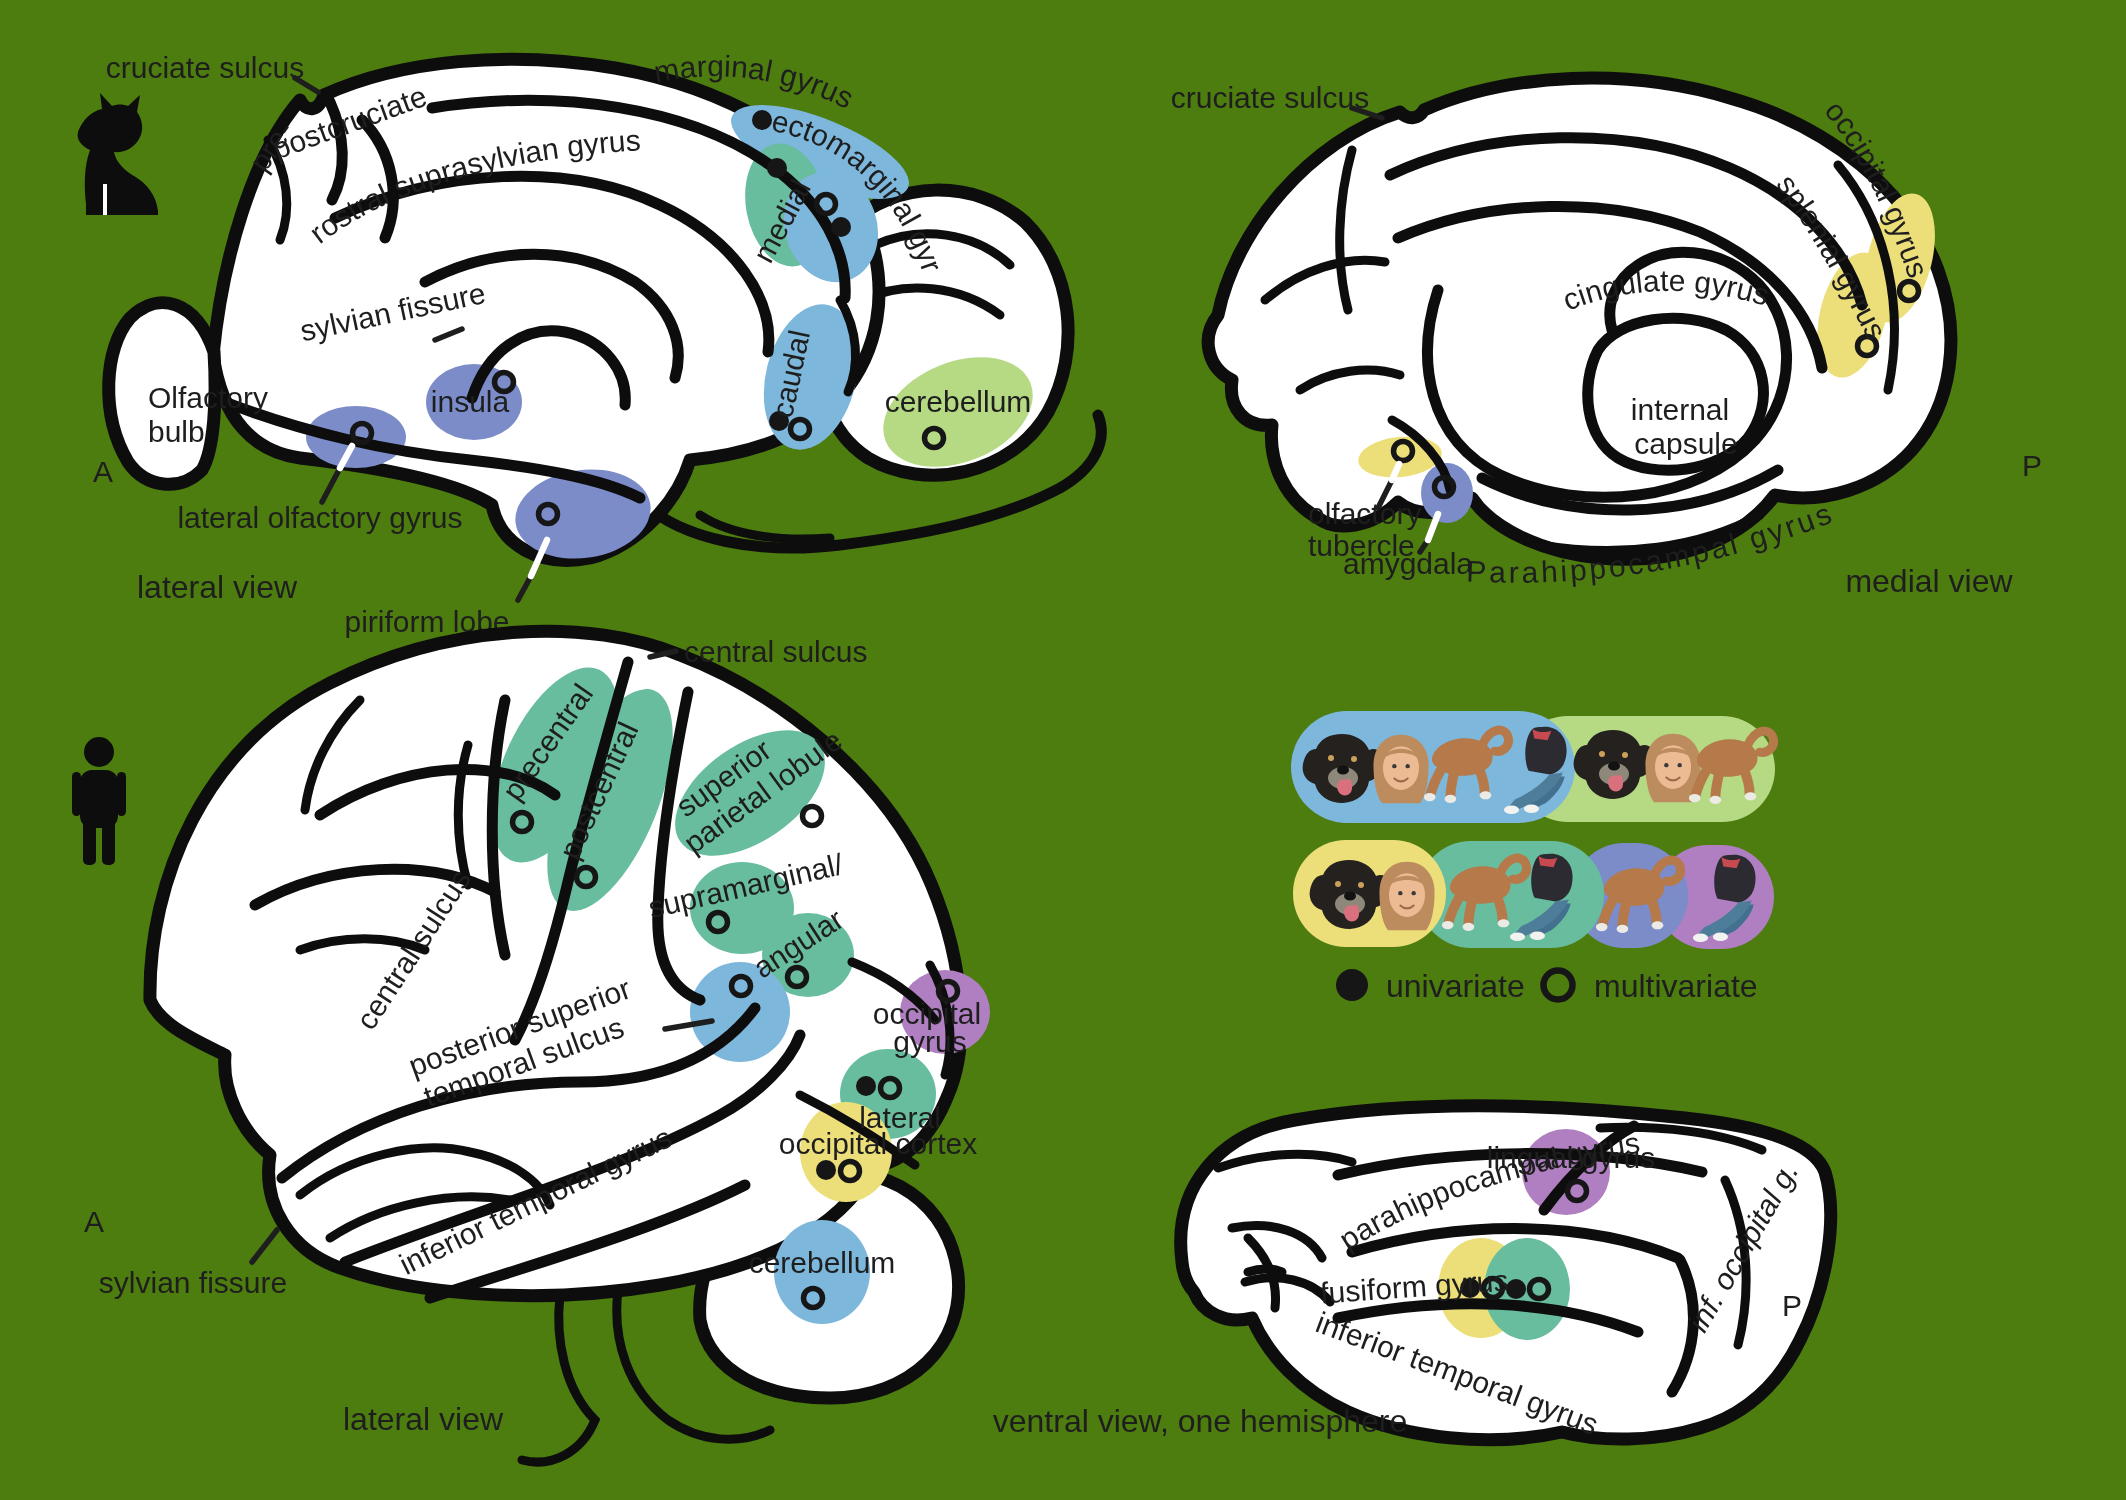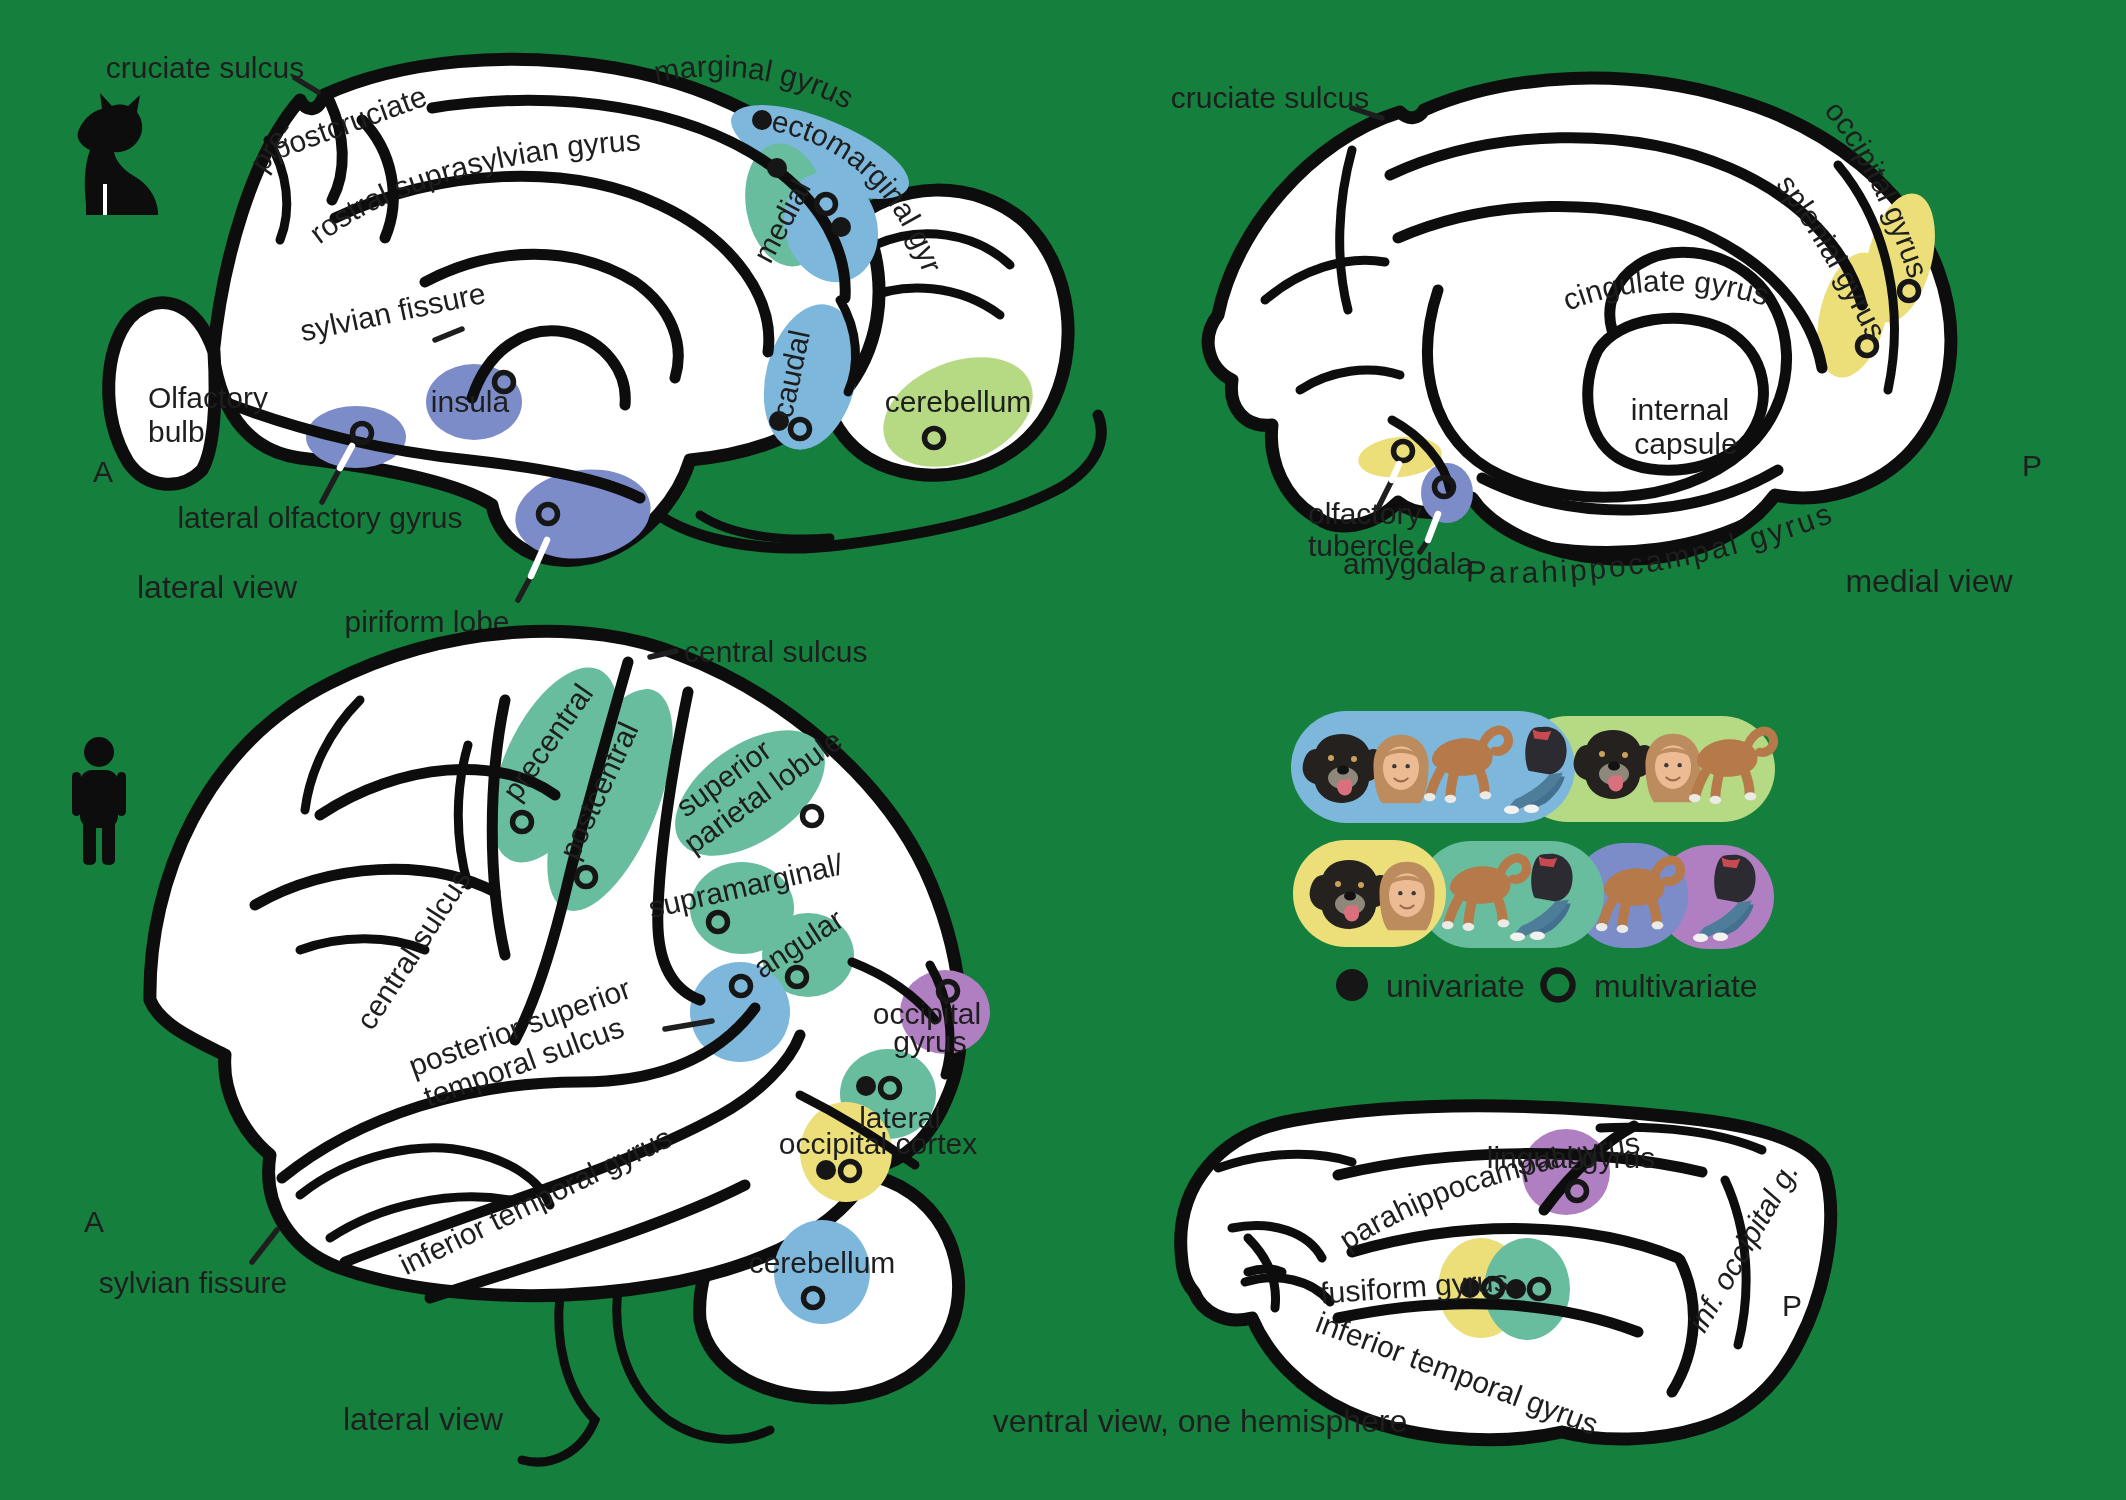--- a/index.html
+++ b/index.html
@@ -1,16 +1,16 @@
 <!DOCTYPE html>
 <html><head>
 <meta charset="utf-8">
 <style>
   html,body{margin:0;padding:0;background:#ffffff;}
-  .fig{position:relative;width:2126px;height:1500px;background:#15803d;}
+  .fig{position:relative;width:2126px;height:1500px;background:#4d7c0f;}
   svg{display:block;}
   text{font-family:"Liberation Sans","DejaVu Sans",sans-serif;fill:#1e1e1e;}
   .lbl{font-size:30px;}
   .lbl-lg{font-size:32px;}
   .it{font-style:italic;}
   .mid{text-anchor:middle;}
   .outline{fill:#ffffff;stroke:#0d0d0d;stroke-width:13;stroke-linejoin:round;stroke-linecap:round;}
   .sulc{fill:none;stroke:#0d0d0d;stroke-width:11;stroke-linecap:round;}
   .sulc2{fill:none;stroke:#0d0d0d;stroke-width:9;stroke-linecap:round;}
   .tick{stroke:#1e1e1e;stroke-width:5.5;stroke-linecap:round;}

